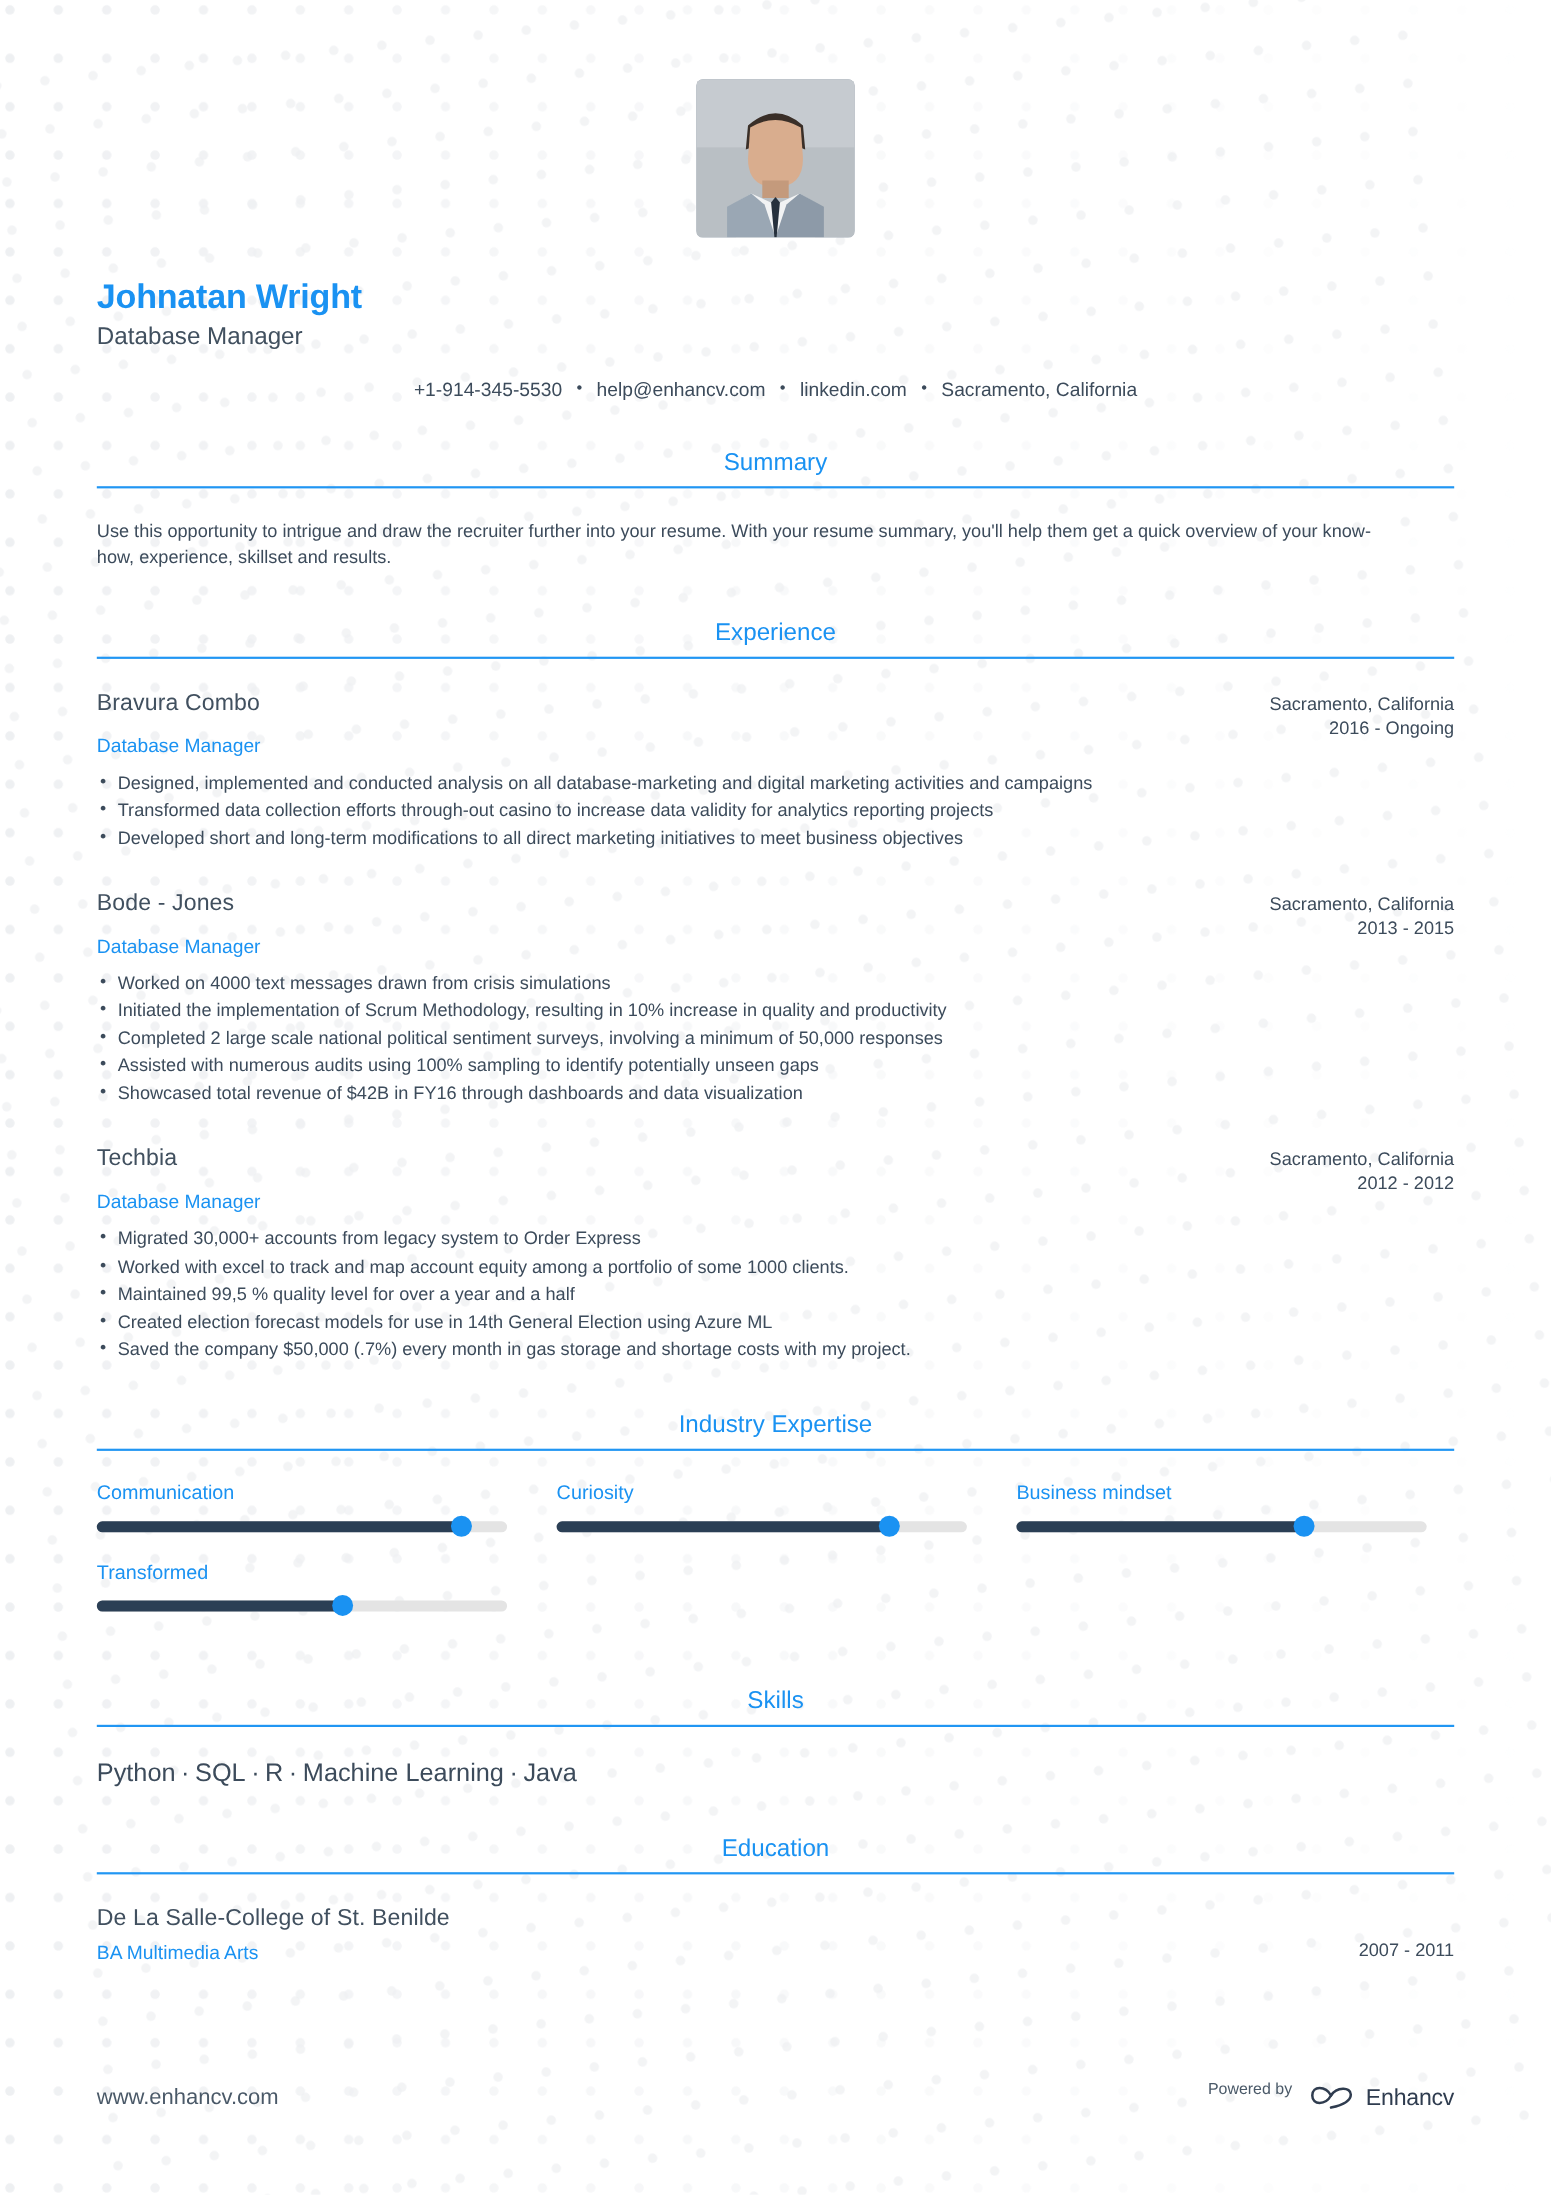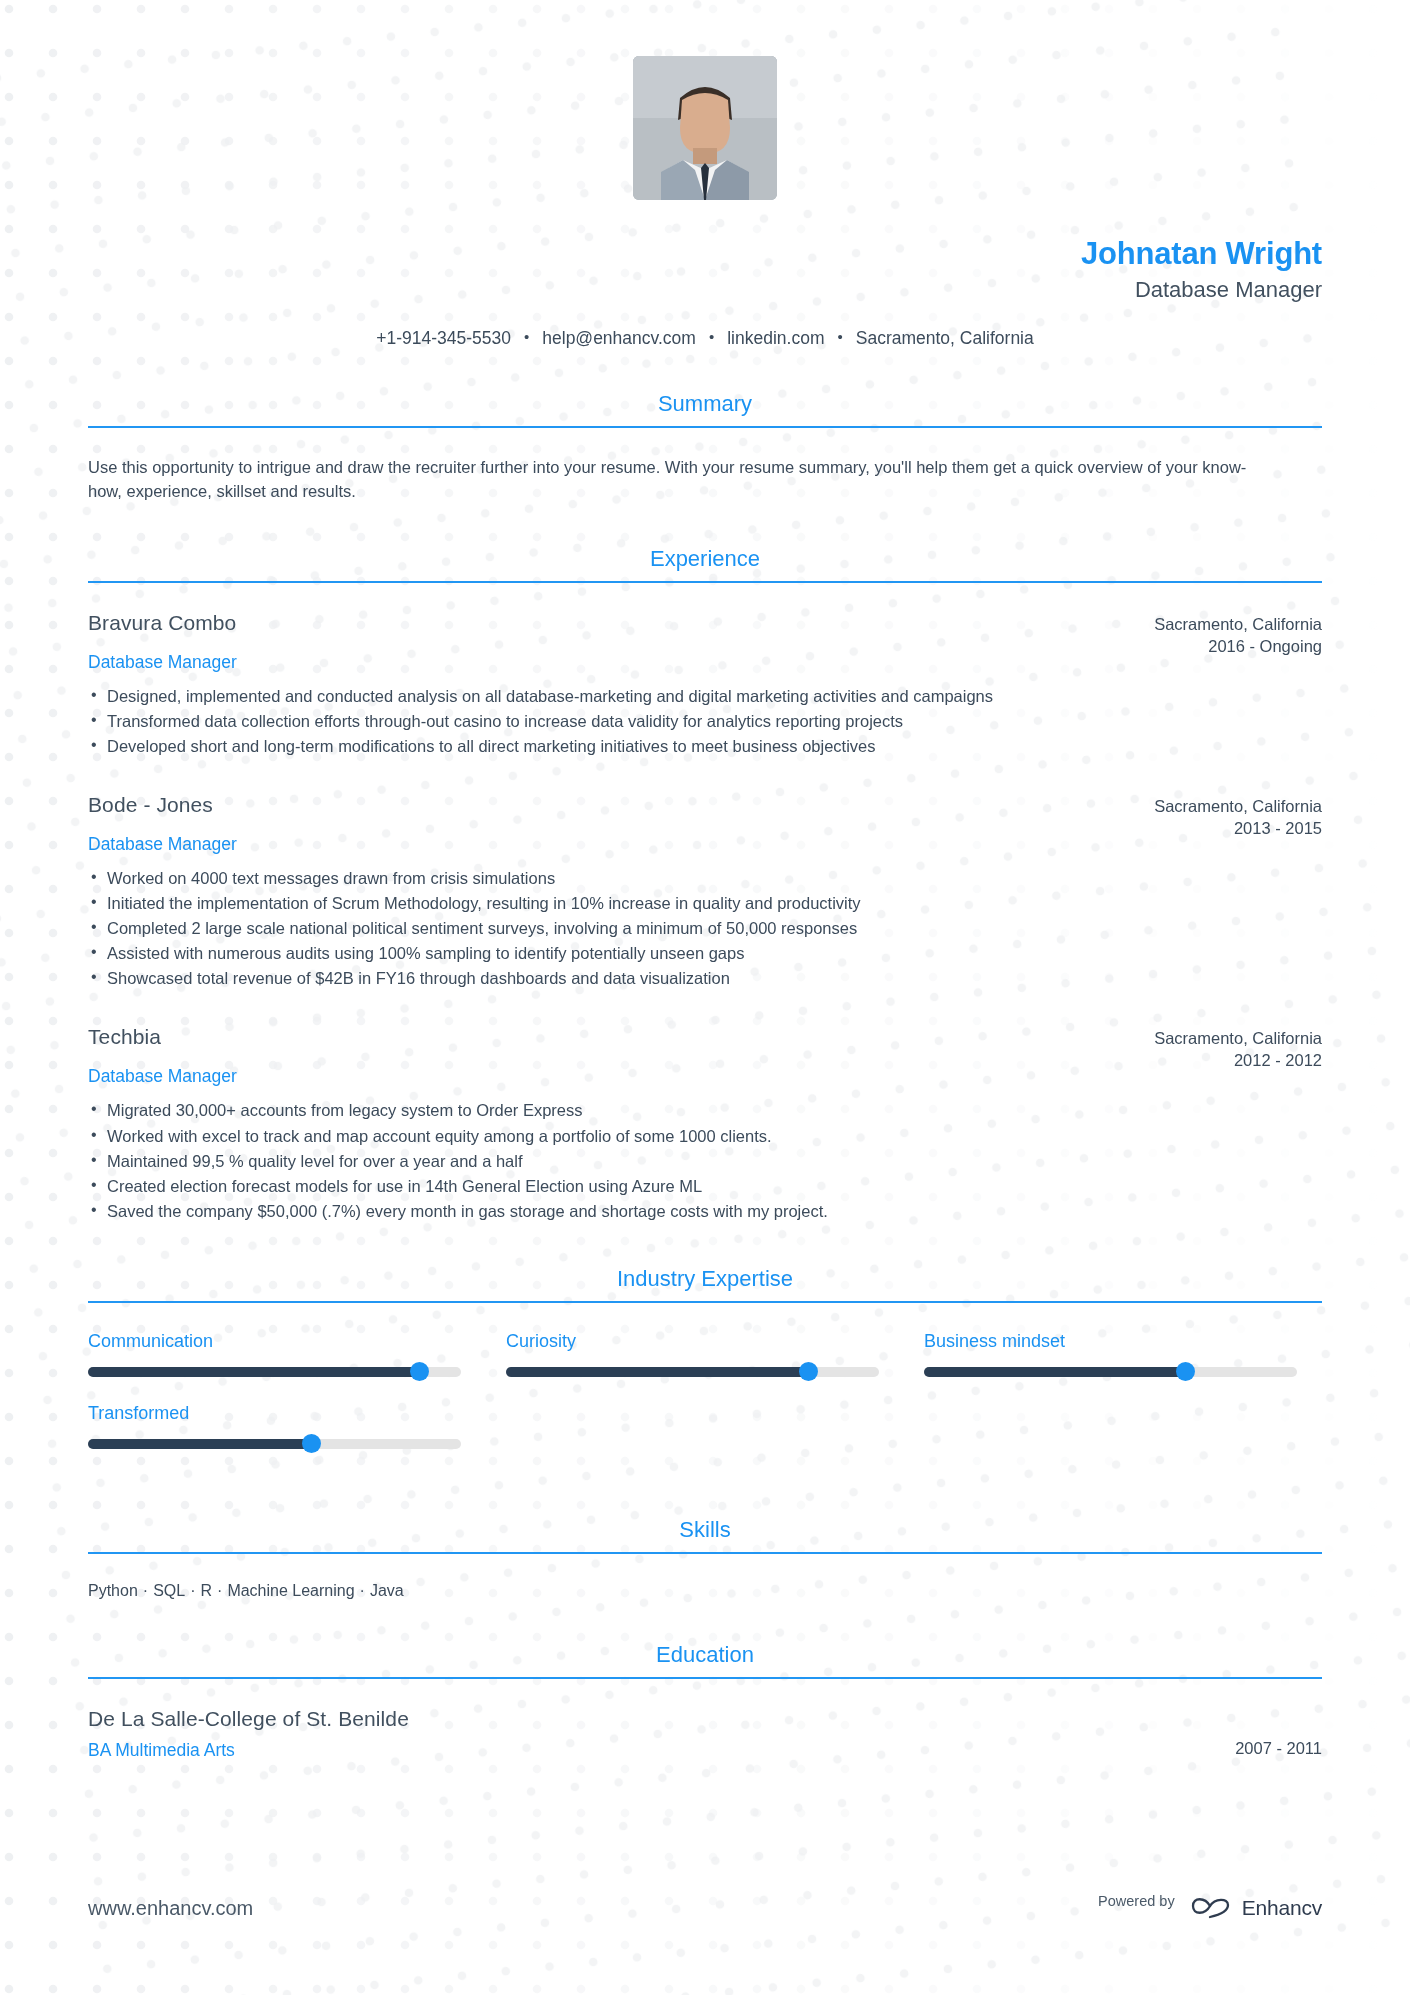--- a/index.html
+++ b/index.html
@@ -30,22 +30,22 @@
   .page {
     position: relative;
     z-index: 2;
     width: 1410px;
     min-height: 1995px;
     padding: 0 88px;
   }
 
   
   .header {
-    padding-top: 56px;
-    text-align: right;
+    padding-top: 72px;
+    text-align: left;
   }
   .avatar {
     width: 144px;
     height: 144px;
     margin: 0 auto;
     border-radius: 6px;
     overflow: hidden;
     background: #a9b2bb;
     position: relative;
   }
@@ -195,21 +195,21 @@
     width: 19px;
     height: 19px;
     margin-left: -9.5px;
     margin-top: -9.5px;
     border-radius: 50%;
     background: #1a92f2;
   }
 
   
   .skills-line {
-    font-size: 16px;
+    font-size: 23px;
     color: #3c4b5b;
   }
   .skills-line .sep { margin: 0 5px; color: #3c4b5b; }
 
   
   .edu-entry {
     display: flex;
     justify-content: space-between;
     align-items: flex-start;
   }

